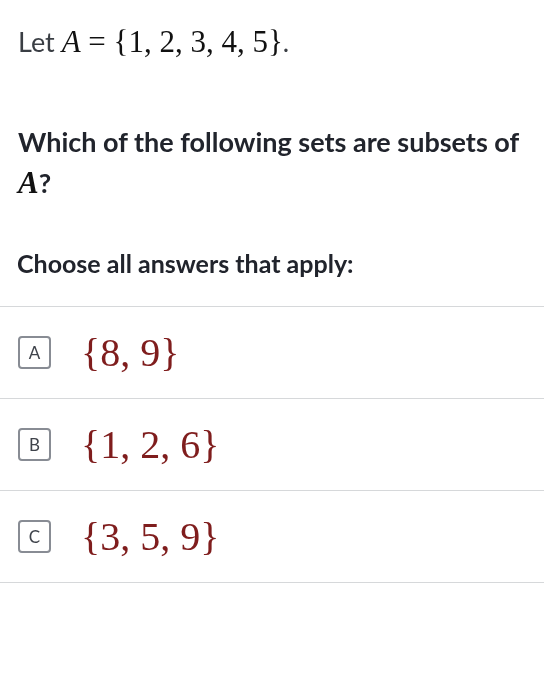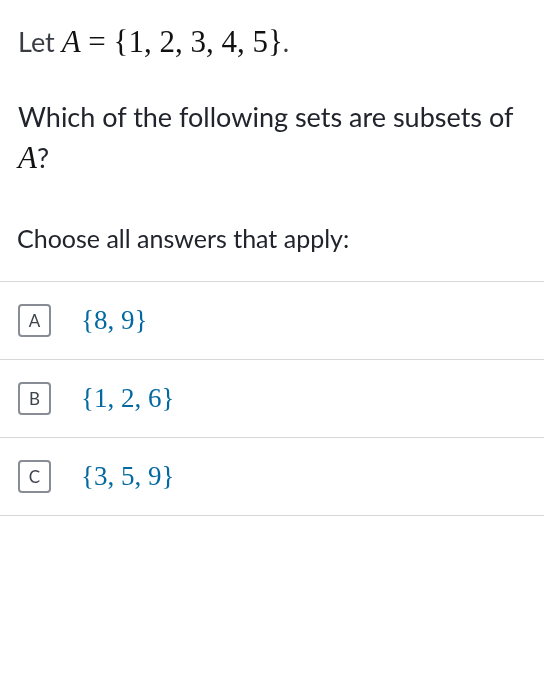--- a/index.html
+++ b/index.html
@@ -11,52 +11,52 @@
       font-family: -apple-system, BlinkMacSystemFont, "Segoe UI", Lato, Helvetica, Arial, sans-serif;
       color: #21242c;
       background: #ffffff;
       width: 544px;
       padding: 20px 18px 0 18px;
     }
     .question-text {
       font-size: 27px;
       line-height: 1.45;
       color: #3a3e44;
-      margin-bottom: 32px;
+      margin-bottom: 57px;
     }
     .question-text .math {
       font-family: "Times New Roman", Georgia, serif;
       font-style: italic;
       font-size: 31px;
       color: #111;
     }
     .question-text .math-roman {
       font-family: "Times New Roman", Georgia, serif;
       font-style: normal;
       font-size: 31px;
       color: #111;
     }
     .question-ask {
       font-size: 27px;
       line-height: 1.45;
       color: #21242c;
       margin-bottom: 42px;
-      font-weight: 400;
+      font-weight: 700;
     }
     .question-ask .math {
       font-family: "Times New Roman", Georgia, serif;
       font-style: italic;
       font-size: 31px;
       color: #111;
     }
     .instruction {
       font-size: 25px;
       color: #21242c;
       margin-bottom: 28px;
-      font-weight: 400;
+      font-weight: 700;
       margin-left: -1px;
     }
     .options {
       margin-left: -18px;
       margin-right: -18px;
     }
     .option-row {
       border-top: 1px solid #d6d8da;
       padding: 22px 18px 22px 18px;
       display: flex;
@@ -76,22 +76,22 @@
       justify-content: center;
       font-size: 17px;
       font-weight: 400;
       color: #3f434b;
       margin-right: 30px;
       flex-shrink: 0;
       font-family: -apple-system, BlinkMacSystemFont, "Segoe UI", Lato, Helvetica, Arial, sans-serif;
     }
     .option-label {
       font-family: "Times New Roman", Georgia, serif;
-      font-size: 27px;
-      color: #0369a1;
+      font-size: 40px;
+      color: #7f1d1d;
     }
   </style>
 </head>
 <body>
 
 <div class="question-text">
   <span>Let </span><span class="math">A</span><span class="math-roman"> = </span><span class="math-roman">{1, 2, 3, 4, 5}</span><span>.</span>
 </div>
 
 <div class="question-ask">

